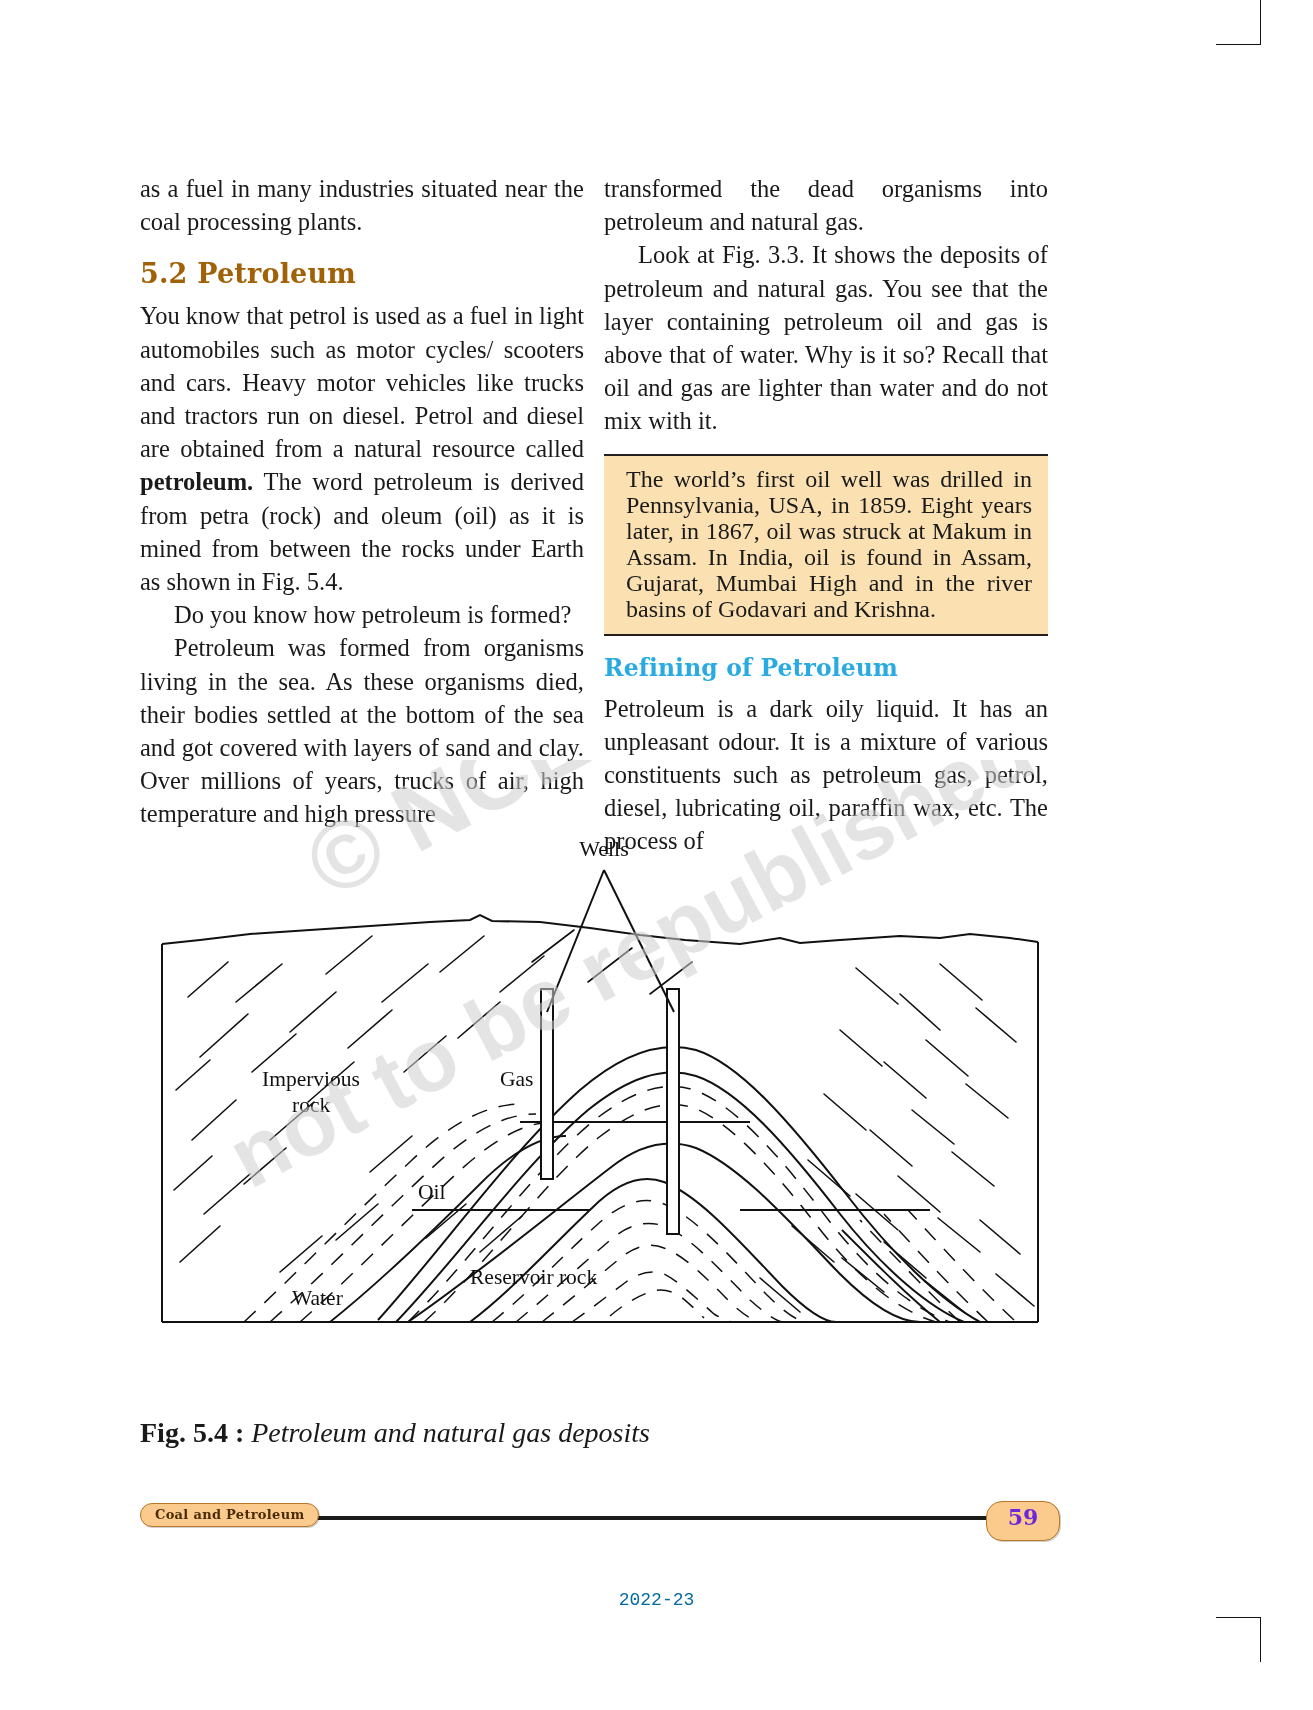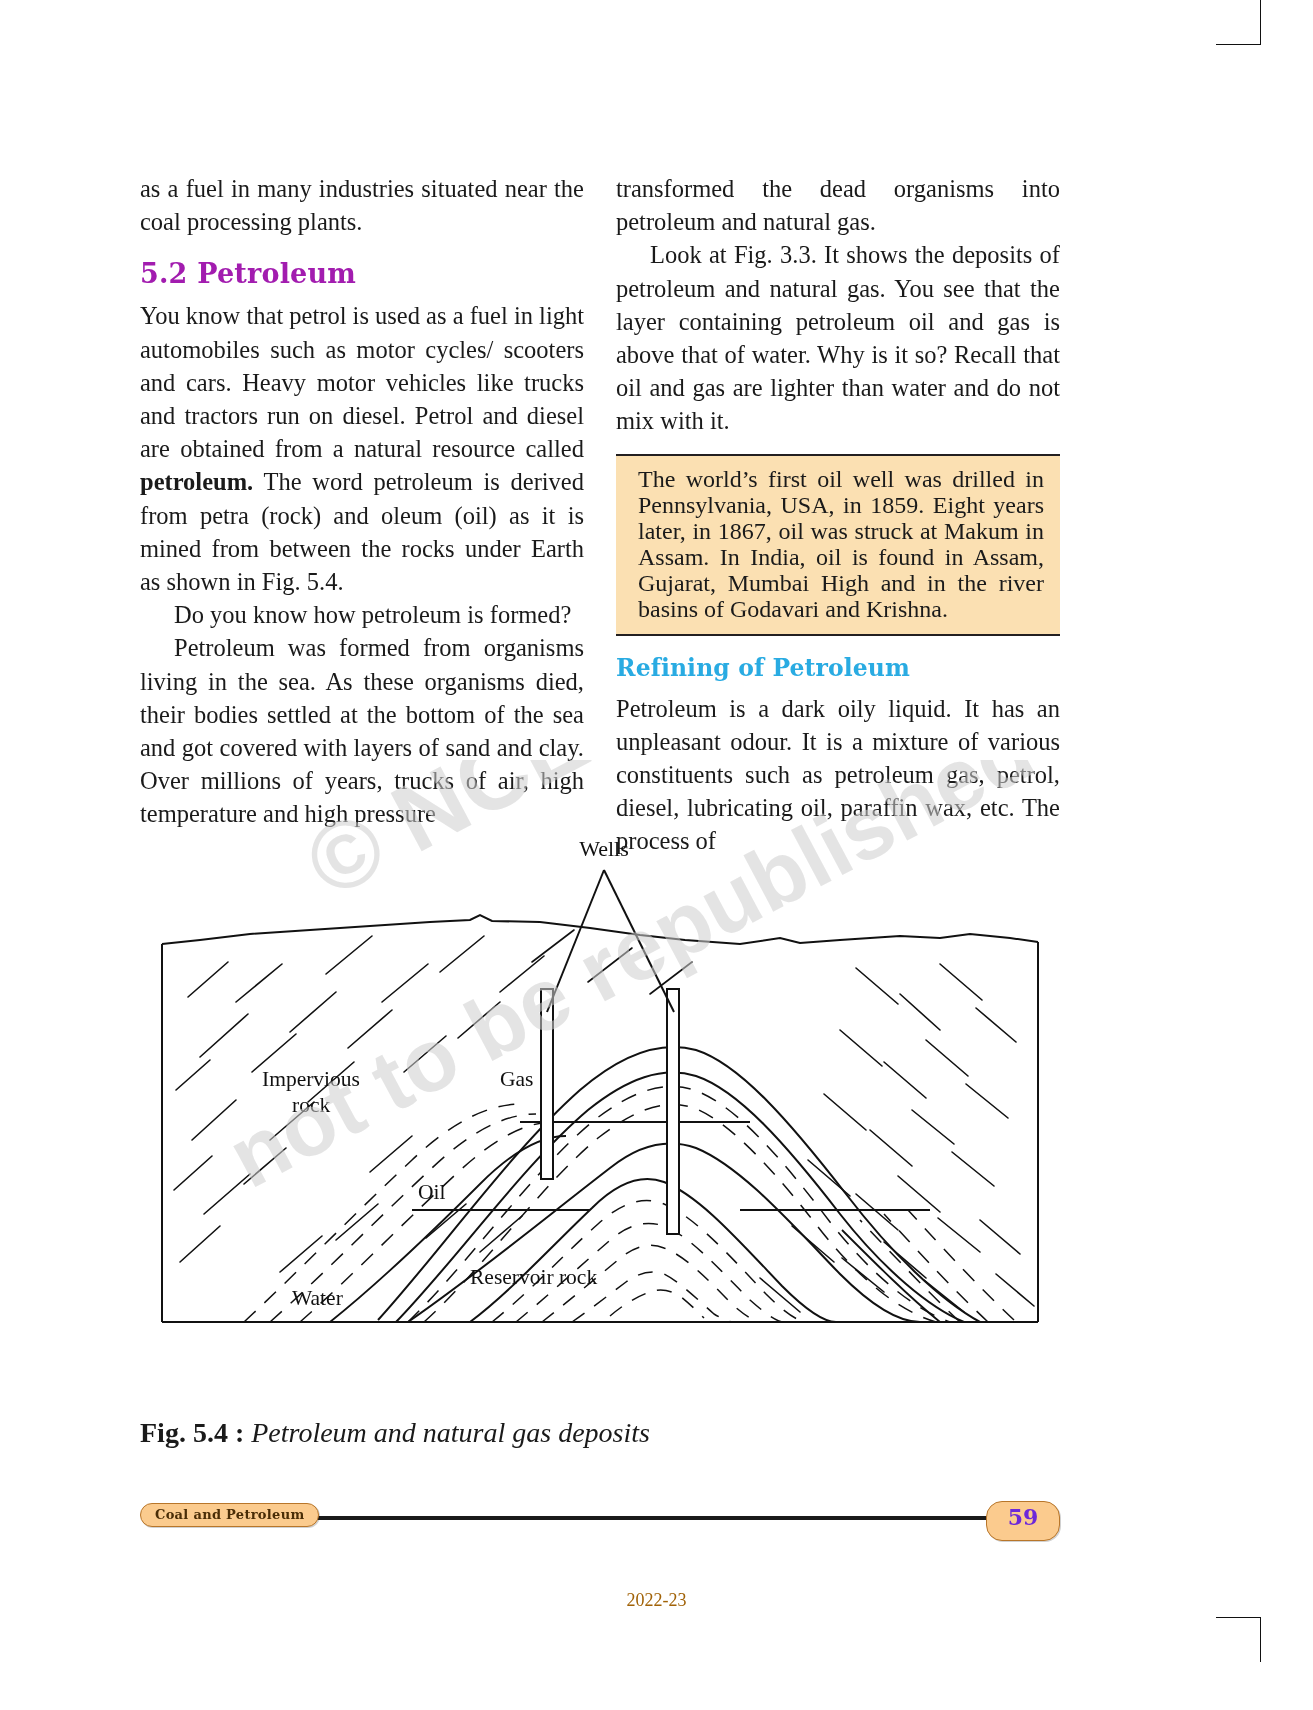--- a/index.html
+++ b/index.html
@@ -32,38 +32,37 @@
     left: 140px;
     top: 172px;
     width: 920px;
     height: 1380px;
   }
 
   .columns {
     display: flex;
     gap: 20px;
     width: 920px;
-    justify-content: space-between;
   }
   .col {
     width: 444px;
   }
 
   p.body {
     margin: 0;
     font-size: 24.5px;
     line-height: 33.2px;
     text-align: justify;
     text-justify: inter-word;
     hyphens: none;
   }
   p.body.indent { text-indent: 34px; }
 
   h2.section-title {
-    color: #a21caf;
+    color: #a16207;
     font-family: "DejaVu Serif", "Liberation Serif", serif;
     font-weight: bold;
     font-size: 27px;
     margin: 20px 0 10px 0;
     letter-spacing: 0.2px;
   }
   h3.sub-title {
     color: #29ABE2;
     font-family: "DejaVu Serif", "Liberation Serif", serif;
     font-weight: bold;
@@ -152,22 +151,22 @@
     color: #6d28d9;
     box-shadow: 1px 1px 0 rgba(0,0,0,0.18);
   }
   .year-stamp {
     position: absolute;
     left: 0;
     right: 0;
     top: 1590px;
     text-align: center;
     font-size: 18px;
-    font-family: Liberation Serif, serif;
-    color: #a16207;
+    font-family: Liberation Mono, monospace;
+    color: #0369a1;
   }
 
   
   .watermark {
     position: absolute;
     left: 220px;
     top: 760px;
     width: 820px;
     height: 620px;
     pointer-events: none;

